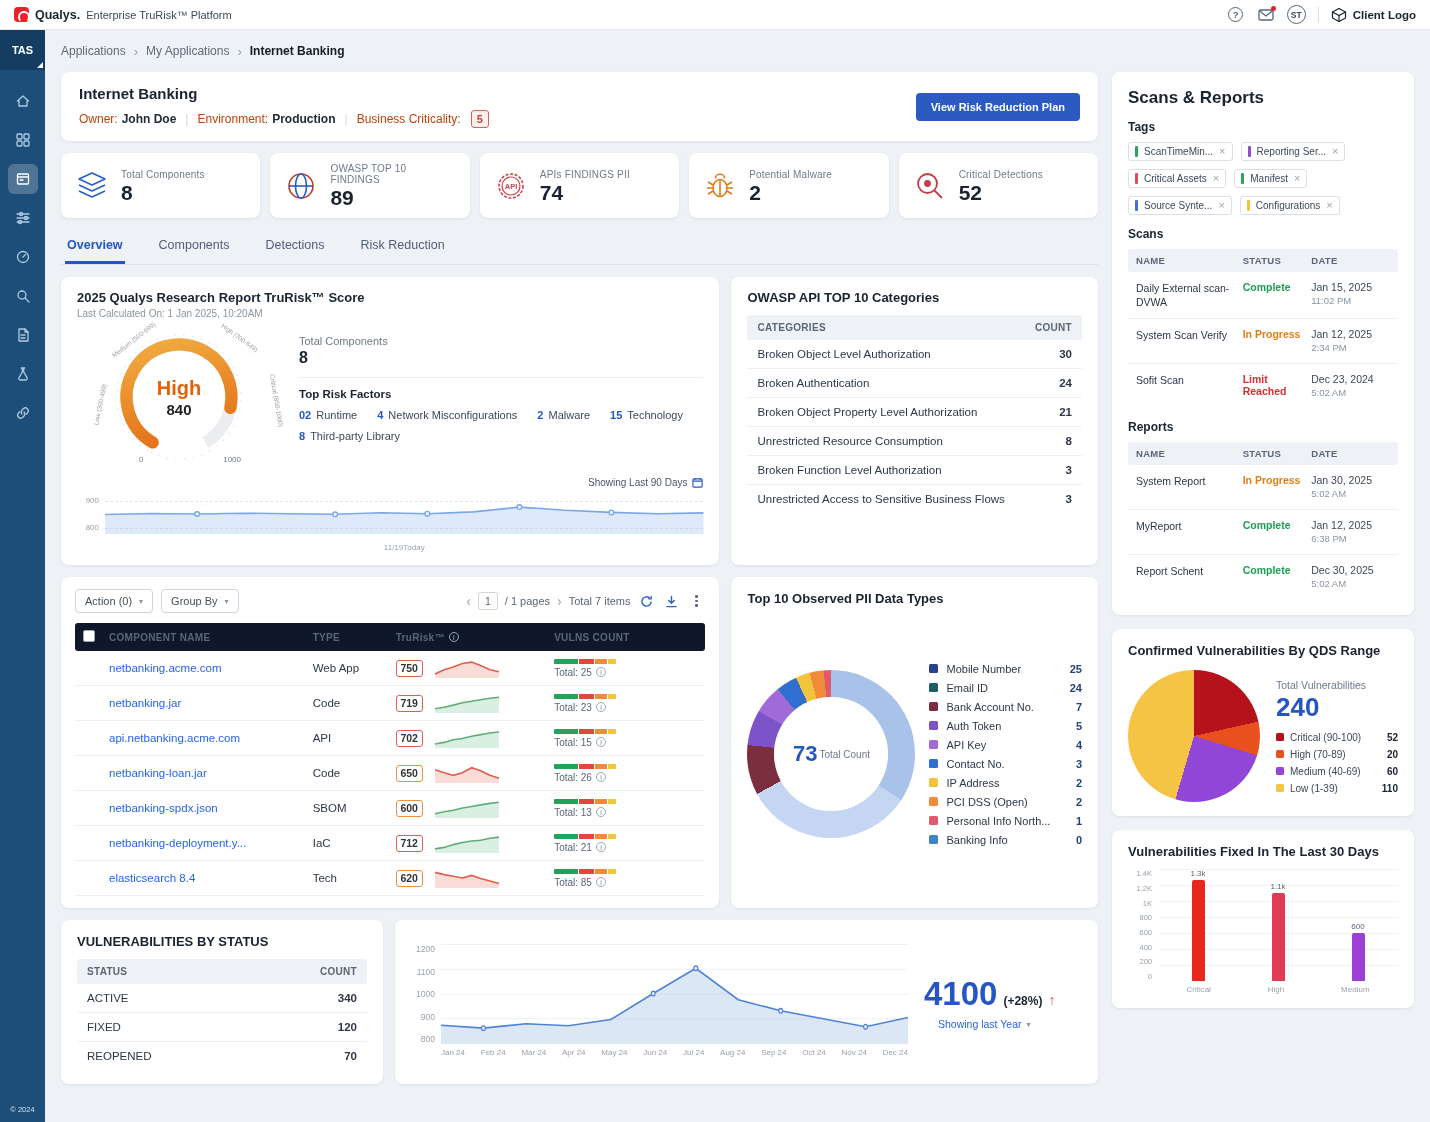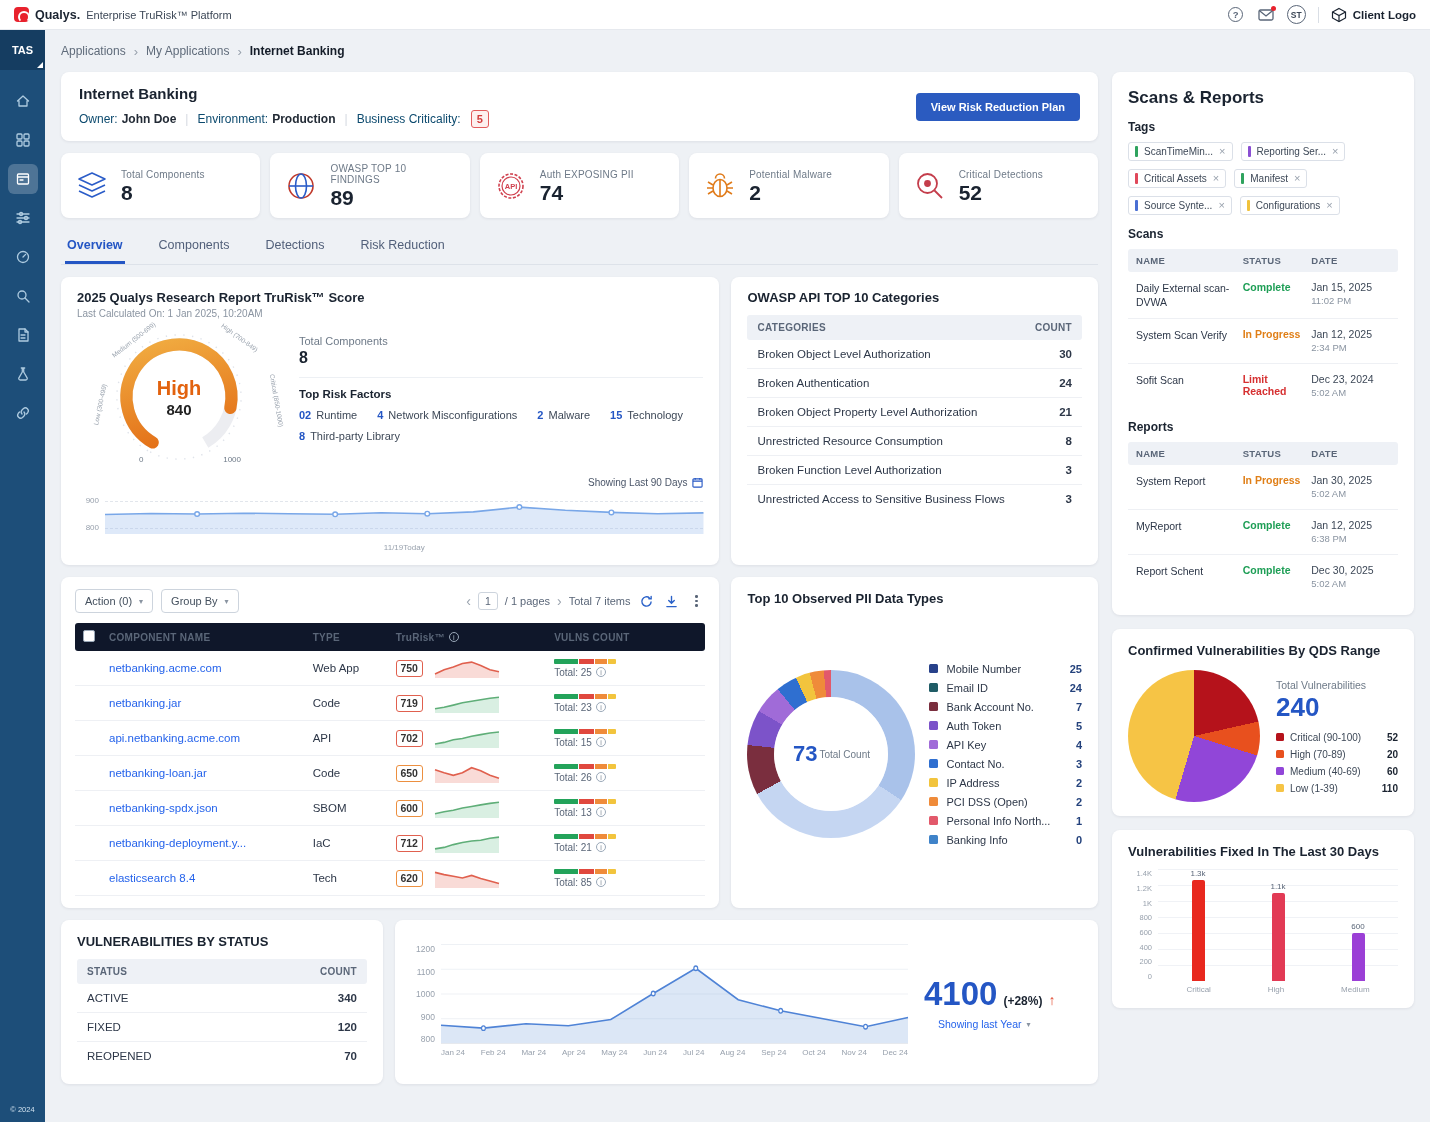--- a/index.html
+++ b/index.html
@@ -54,21 +54,21 @@
 
   .content { display:flex; gap:14px; padding:0 16px 16px; align-items:flex-start; }
   .col-left { flex:1; min-width:0; display:flex; flex-direction:column; gap:12px; }
   .col-right { width:302px; flex:none; display:flex; flex-direction:column; gap:14px; }
   .card { background:#fff; border-radius:8px; box-shadow:0 1px 3px rgba(20,30,55,.08); }
 
   
   .hdr-card { padding:13px 18px; display:flex; justify-content:space-between; align-items:center; }
   .hdr-title { font-size:15px; font-weight:700; margin-bottom:8px; }
   .hdr-meta { display:flex; align-items:center; font-size:12px; }
-  .meta-label { color:#0c4a6e; margin-right:4px; }
+  .meta-label { color:#c2410c; margin-right:4px; }
   .meta-value { color:#232b36; font-weight:600; }
   .meta-sep { color:#d4d9e0; margin:0 9px; }
   .crit-badge { border:1px solid #e25c5c; color:#d23b3b; background:#fdf0ef; border-radius:3px;
     padding:0 5px; font-weight:700; font-size:11px; line-height:16px; margin-left:6px; }
   .cta-btn { background:#2b5bc0; color:#fff; font-size:11px; font-weight:600; padding:8px 15px; border-radius:4px; }
 
   
   .stats-row { display:flex; gap:10px; }
   .stat-card { flex:1; padding:10px 14px; display:flex; align-items:center; gap:12px; }
   .stat-icon { width:34px; height:34px; flex:none; }
@@ -395,21 +395,21 @@
             <div class="stat-value">89</div>
               </div>
           </section>
           <section class="card stat-card">
             <svg class="stat-icon" viewBox="0 0 34 34" fill="none">
                 <circle cx="17" cy="17" r="12" stroke="#d0404e" stroke-width="1.6" stroke-dasharray="3 1.6"></circle>
                 <circle cx="17" cy="17" r="9" stroke="#d0404e" stroke-width="1.2"></circle>
                 <text x="17" y="20" text-anchor="middle" font-size="7.5" font-weight="bold" fill="#d0404e" font-family="Liberation Sans, sans-serif">API</text>
               </svg>
             <div>
-                <div class="stat-label">Auth EXPOSING PII</div>
+                <div class="stat-label">APIs FINDINGS PII</div>
             <div class="stat-value">74</div>
               </div>
           </section>
           <section class="card stat-card">
             <svg class="stat-icon" viewBox="0 0 34 34" fill="none" stroke="#e07b1a" stroke-width="1.6">
                 <ellipse cx="17" cy="19" rx="7" ry="8.5"></ellipse>
                 <path d="M12.5 9.5a4.5 4.5 0 0 1 9 0M17 11v16M5 13l5 3M5 25l5-3M29 13l-5 3M29 25l-5-3M4 19h6M24 19h6"></path>
               </svg>
             <div>
                 <div class="stat-label">Potential Malware</div>

